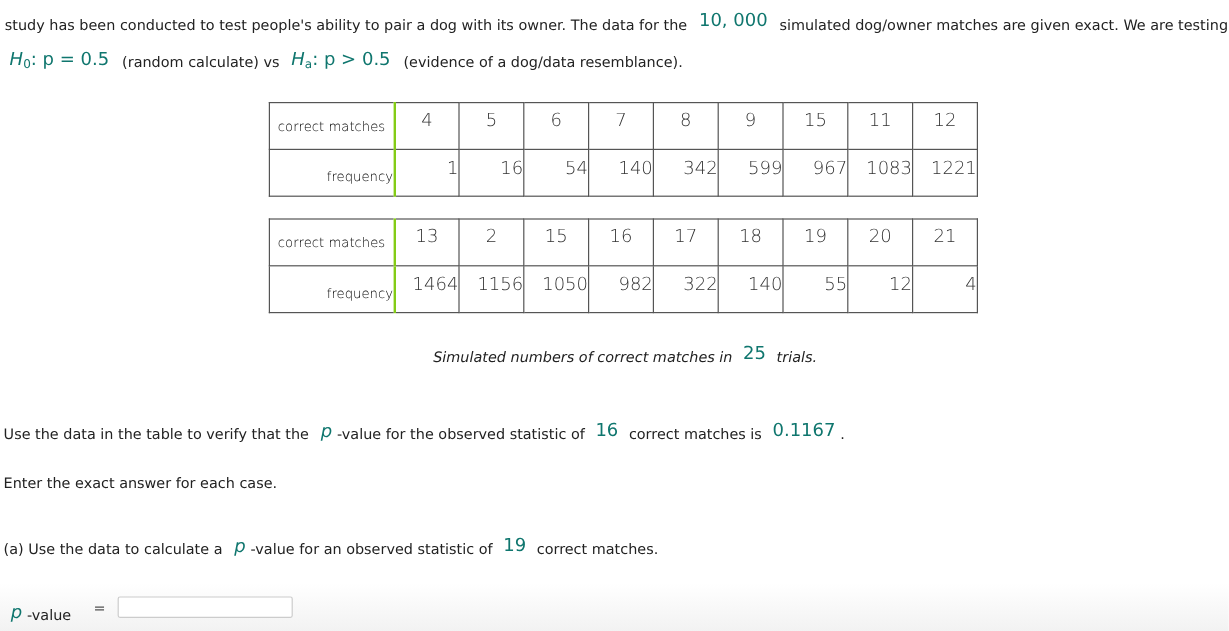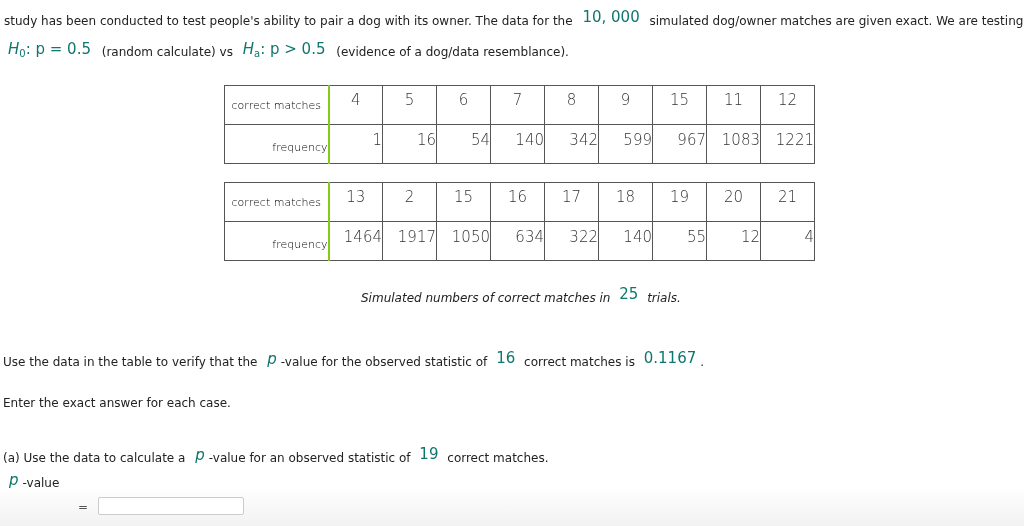--- a/index.html
+++ b/index.html
@@ -100,23 +100,23 @@
     <td class="val">16</td>
     <td class="val">17</td>
     <td class="val">18</td>
     <td class="val">19</td>
     <td class="val">20</td>
     <td class="val">21</td>
   </tr>
   <tr class="freq">
     <td class="rowhead">frequency</td>
     <td class="val">1464</td>
-    <td class="val">1917</td>
+    <td class="val">1156</td>
     <td class="val">1050</td>
-    <td class="val">634</td>
+    <td class="val">982</td>
     <td class="val">322</td>
     <td class="val">140</td>
     <td class="val">55</td>
     <td class="val">12</td>
     <td class="val">4</td>
   </tr>
 </tbody>
   </table>
 
 <div class="abs caption" style="left:361px; top:288px;">
@@ -136,17 +136,17 @@
 <div class="abs" style="left:3px; top:396px;">Enter the exact answer for each case.</div>
 
 <div class="abs" style="left:3px; top:448px;">
   <span>(a) Use the data to calculate a</span>
   <span class="math mathi" style="margin-left:6px; position:relative; top:-2px;">p</span><span style="margin-left:4px;">-value for an observed statistic of</span>
   <span class="math" style="margin:0 5px; position:relative; top:-3px;">19</span>
   <span>correct matches.</span>
 </div>
 
 <div class="answer-bar"></div>
-<div class="abs" style="left:9px; top:473px;">
+<div class="abs" style="left:9px; top:503px;">
   <span class="math mathi" style="position:relative; top:-2px;">p</span><span style="margin-left:4px;">-value</span>
 </div>
 <div class="abs" style="left:78px; top:500px; color:#555;">=</div>
 <input class="answer-input" type="text" placeholder="" style="">
 
 </body></html>

